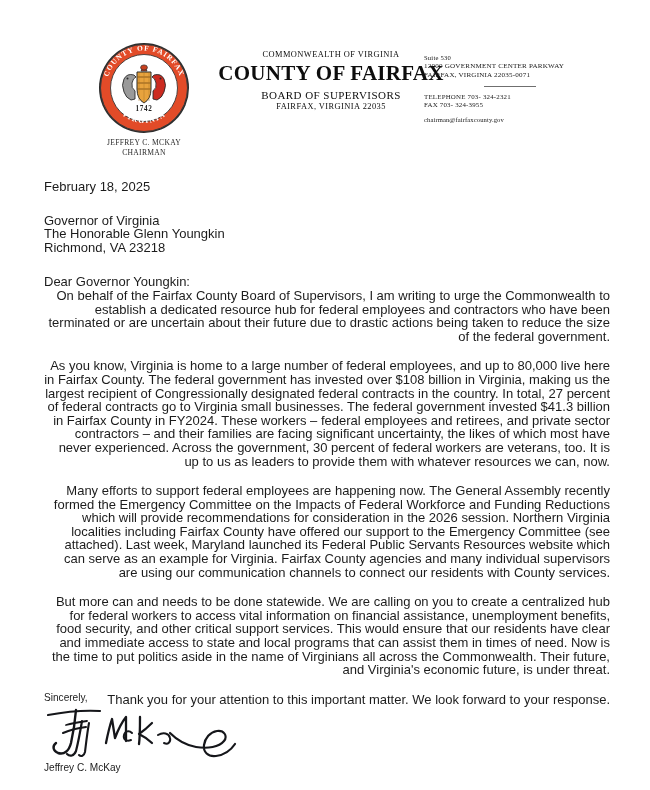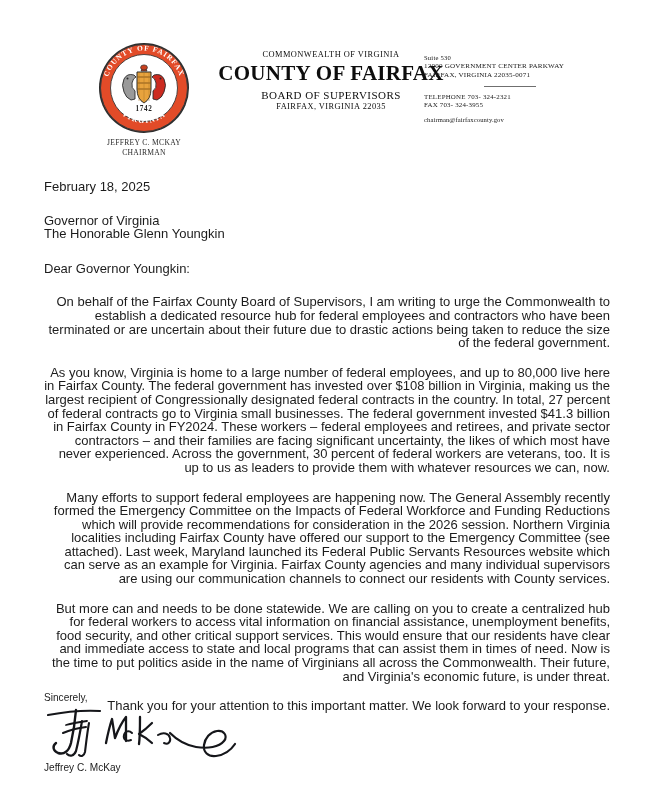--- a/index.html
+++ b/index.html
@@ -108,21 +108,21 @@
     top: 180px;
     width: 566px;
     font-size: 13px;
     line-height: 13.6px;
     color: #1c1c1c;
   }
   .date-line { margin-bottom: 20px; }
   .recipient { margin-bottom: 21px; }
   .recipient div { line-height: 13.6px; }
   .subject { margin-bottom: 20px; }
-  .salutation { margin-bottom: 20px; }
+  .salutation { }
   .para { margin-bottom: 16px; text-align: right; }
   .para.last { margin-bottom: 17px; }
 
   
   .sig-block {
     position: absolute;
     left: 44px;
     top: 692px;
     width: 300px;
     font-size: 10.1px;
@@ -200,20 +200,21 @@
   </div>
 </div>
 
 <div class="letter-body">
 
   <div class="date-line">February 18, 2025</div>
 
   <div class="recipient">
     <div>Governor of Virginia</div>
     <div>The Honorable Glenn Youngkin</div>
+    <div>Richmond, VA 23218</div>
   </div>
 
 
   <div class="salutation">Dear Governor Youngkin:</div>
 
   <div class="para">On behalf of the Fairfax County Board of Supervisors, I am writing to urge the Commonwealth to establish a dedicated resource hub for federal employees and contractors who have been terminated or are uncertain about their future due to drastic actions being taken to reduce the size of the federal government.</div>
   <div class="para">As you know, Virginia is home to a large number of federal employees, and up to 80,000 live here in Fairfax County. The federal government has invested over $108 billion in Virginia, making us the largest recipient of Congressionally designated federal contracts in the country. In total, 27 percent of federal contracts go to Virginia small businesses. The federal government invested $41.3 billion in Fairfax County in FY2024. These workers – federal employees and retirees, and private sector contractors – and their families are facing significant uncertainty, the likes of which most have never experienced. Across the government, 30 percent of federal workers are veterans, too. It is up to us as leaders to provide them with whatever resources we can, now.</div>
   <div class="para">Many efforts to support federal employees are happening now. The General Assembly recently formed the Emergency Committee on the Impacts of Federal Workforce and Funding Reductions which will provide recommendations for consideration in the 2026 session. Northern Virginia localities including Fairfax County have offered our support to the Emergency Committee (see attached). Last week, Maryland launched its Federal Public Servants Resources website which can serve as an example for Virginia. Fairfax County agencies and many individual supervisors are using our communication channels to connect our residents with County services.</div>
   <div class="para">But more can and needs to be done statewide. We are calling on you to create a centralized hub for federal workers to access vital information on financial assistance, unemployment benefits, food security, and other critical support services. This would ensure that our residents have clear and immediate access to state and local programs that can assist them in times of need. Now is the time to put politics aside in the name of Virginians all across the Commonwealth. Their future, and Virginia's economic future, is under threat.</div>
   <div class="para last">Thank you for your attention to this important matter. We look forward to your response.</div>

